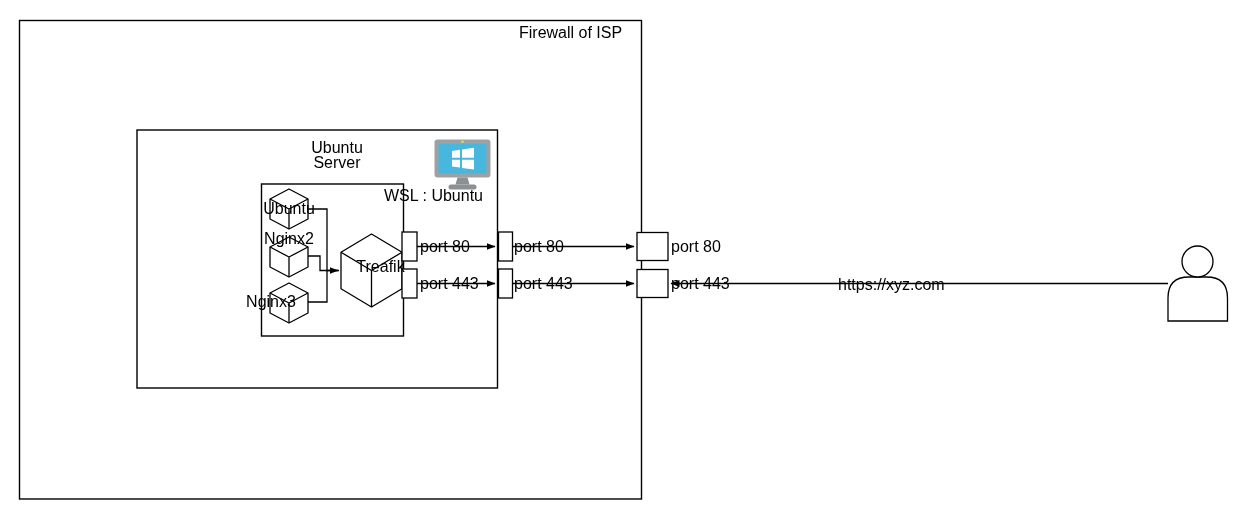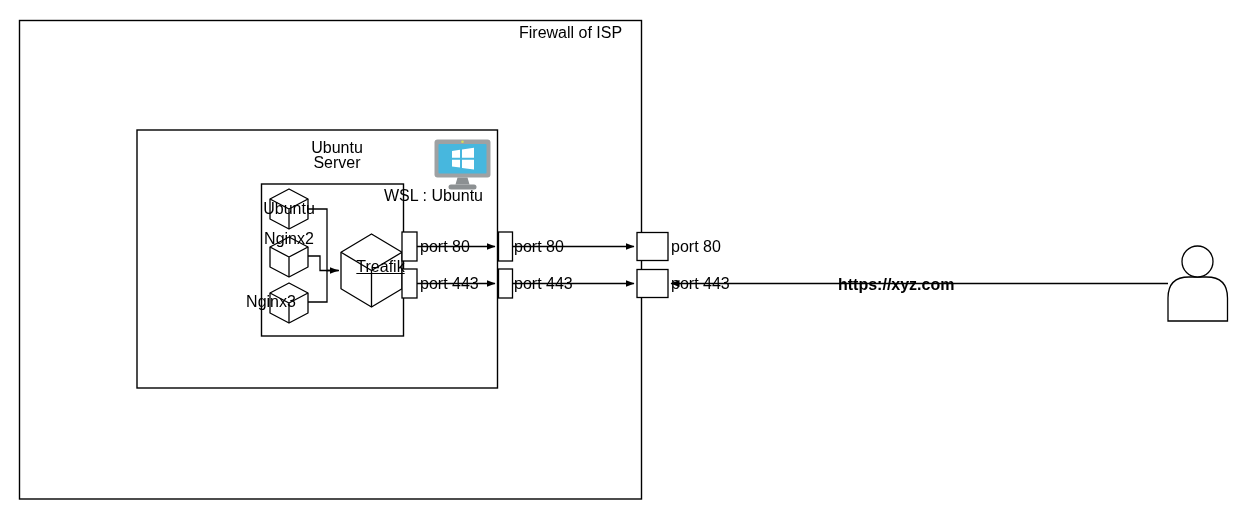--- a/index.html
+++ b/index.html
@@ -94,25 +94,25 @@
   <div class="lbl center" style="left:519px; top:26px; width:100px;">Firewall of ISP</div>
 
   <div class="lbl center wrap" style="left:302px; top:140px; width:70px; line-height:15px;">Ubuntu Server</div>
 
   <div class="lbl center" style="left:336px; top:189px; width:80px;margin-left:48px;">WSL : Ubuntu</div>
 
   <div class="lbl center" style="left:259px; top:202px; width:60px;">Ubuntu</div>
   <div class="lbl center" style="left:259px; top:232px; width:60px;">Nginx2</div>
   <div class="lbl center" style="left:241px; top:295px; width:60px;">Nginx3</div>
 
-  <div class="lbl center" style="left:341px; top:260px; width:79px;text-decoration:underline;">Treafik</div>
+  <div class="lbl center" style="left:341px; top:260px; width:79px;">Treafik</div>
 
   <div class="lbl" style="left:420px; top:240px;">port 80</div>
   <div class="lbl" style="left:514px; top:240px;">port 80</div>
   <div class="lbl" style="left:671px; top:240px;">port 80</div>
 
   <div class="lbl" style="left:420px; top:277px;">port 443</div>
   <div class="lbl" style="left:514px; top:277px;">port 443</div>
   <div class="lbl" style="left:671px; top:277px;">port 443</div>
 
-  <div class="lbl" style="left:838px; top:278px;font-weight:bold;">https://xyz.com</div>
+  <div class="lbl" style="left:838px; top:278px;">https://xyz.com</div>
 
 </div>
 
 </body></html>

